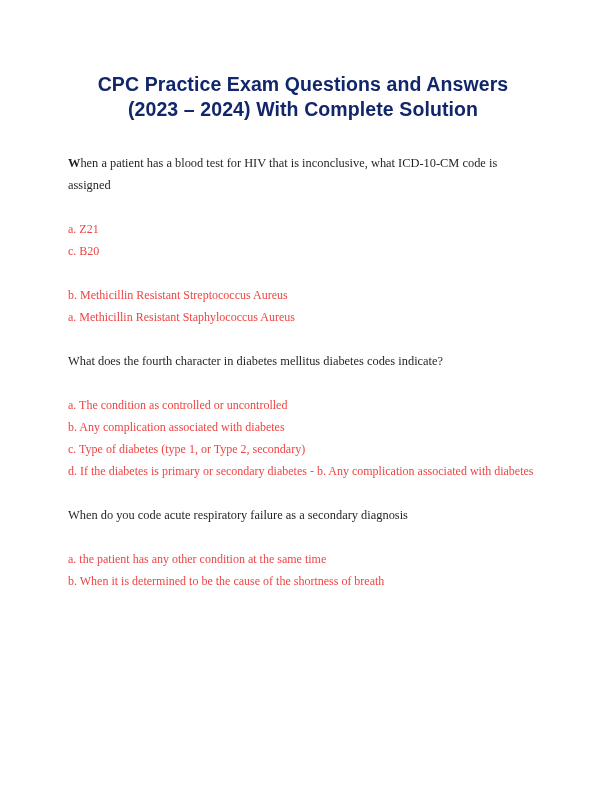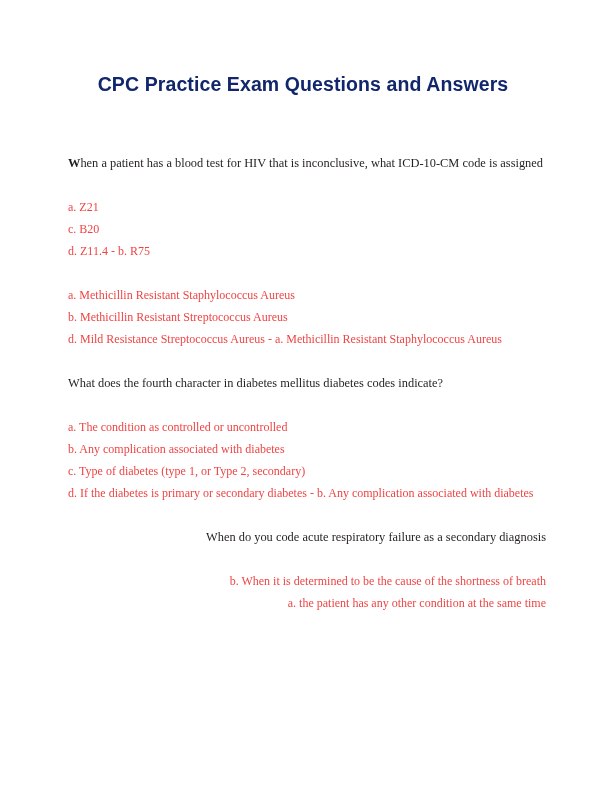--- a/index.html
+++ b/index.html
@@ -36,28 +36,27 @@
     right: 0;
   }
   .doc-title .title-line {
     display: block;
     white-space: nowrap;
   }
   .content {
     position: absolute;
     top: 152px;
     left: 68px;
-    right: 60px;
+    right: 70px;
   }
   .qa-block {
     margin-bottom: 22px;
   }
   .qa-block:last-child {
     margin-bottom: 0;
-    text-align: right;
   }
   .question {
     font-size: 12.4px;
     line-height: 22px;
     margin: 0 0 22px 0;
     color: #231f20;
   }
   .question .lead {
     font-weight: bold;
   }
@@ -75,53 +74,52 @@
     white-space: nowrap;
   }
 </style>
 </head>
 <body>
 
 <div class="page">
 
   <h1 class="doc-title">
     <span class="title-line">CPC Practice Exam Questions and Answers</span>
+    <span class="title-line">(2023 – 2024) With Complete Solution</span>
   </h1>
 
   <div class="content">
 
     <div class="qa-block">
       <p class="question"><span class="lead">W</span><span>hen a patient has a blood test for HIV that is inconclusive, what ICD-10-CM code is assigned</span></p>
       <ul class="options">
         <li>a. Z21</li>
         <li>c. B20</li>
-        <li>d. Z11.4 - b. R75</li>
       </ul>
     </div>
 
     <div class="qa-block">
       <ul class="options">
+        <li>b. Methicillin Resistant Streptococcus Aureus</li>
         <li>a. Methicillin Resistant Staphylococcus Aureus</li>
-        <li>b. Methicillin Resistant Streptococcus Aureus</li>
-        <li>d. Mild Resistance Streptococcus Aureus - a. Methicillin Resistant Staphylococcus Aureus</li>
       </ul>
     </div>
 
     <div class="qa-block">
       <p class="question"><span class="lead"></span><span>What does the fourth character in diabetes mellitus diabetes codes indicate?</span></p>
       <ul class="options">
         <li>a. The condition as controlled or uncontrolled</li>
         <li>b. Any complication associated with diabetes</li>
         <li>c. Type of diabetes (type 1, or Type 2, secondary)</li>
         <li>d. If the diabetes is primary or secondary diabetes - b. Any complication associated with diabetes</li>
       </ul>
     </div>
 
     <div class="qa-block">
       <p class="question"><span class="lead"></span><span>When do you code acute respiratory failure as a secondary diagnosis</span></p>
       <ul class="options">
+        <li>a. the patient has any other condition at the same time</li>
         <li>b. When it is determined to be the cause of the shortness of breath</li>
-        <li>a. the patient has any other condition at the same time</li>
       </ul>
     </div>
 
   </div>
 </div>
 
 </body></html>

